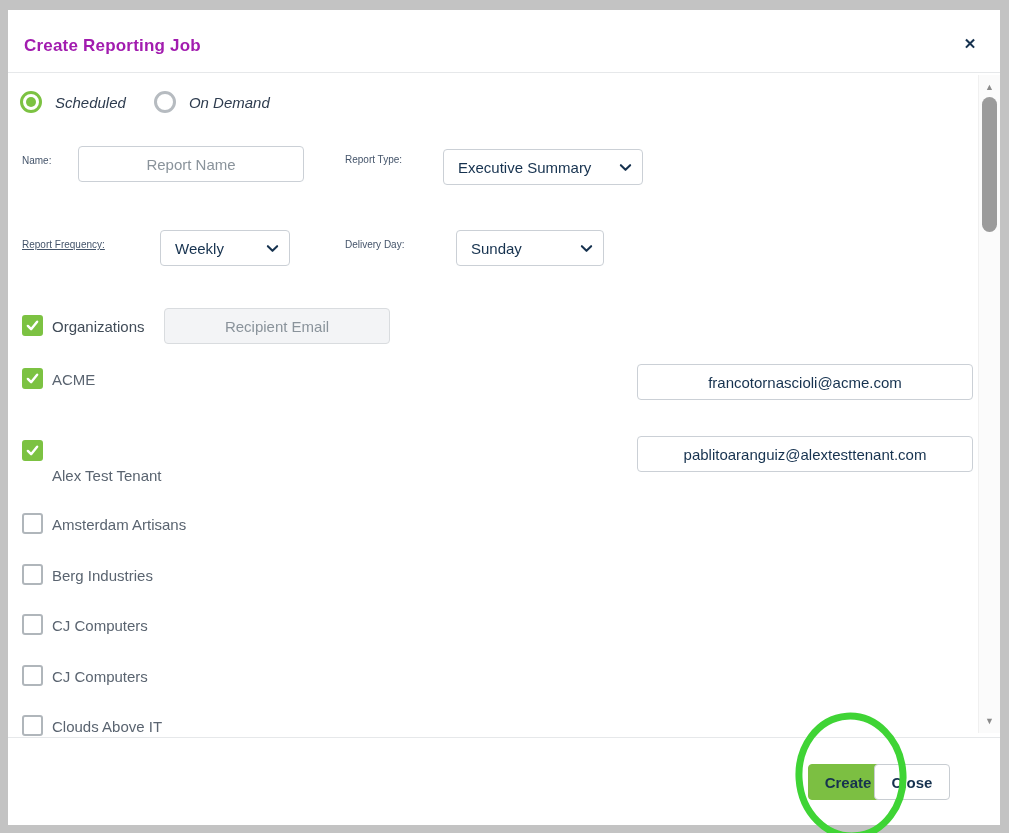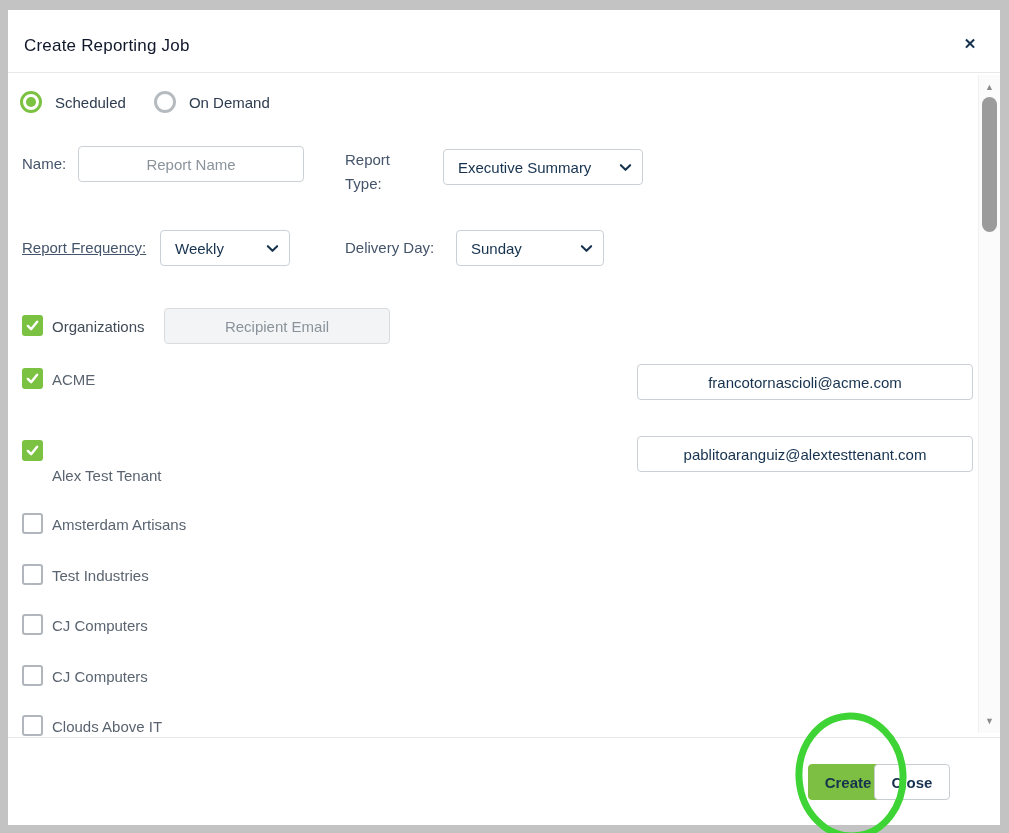--- a/index.html
+++ b/index.html
@@ -9,43 +9,43 @@
     font-family:"Liberation Sans", sans-serif;
     position:relative;
   }
   .modal {
     position:absolute; left:8px; top:10px; width:992px; height:815px;
     background:#ffffff;
   }
   
   .dlg-title {
     position:absolute; left:16px; top:26px;
-    font-size:17px; font-weight:400; color:#0f172a; letter-spacing:.2px;
+    font-size:17px; font-weight:700; color:#a21caf; letter-spacing:.2px;
   }
   .close-x {
     position:absolute; right:20px; top:24px; width:20px; height:20px;
     font-size:15px; font-weight:700; color:#16324f; text-align:center;
     line-height:20px; cursor:pointer;
   }
   .hdr-divider { position:absolute; left:0; top:62px; width:100%; height:1px; background:#e6e8ea; }
   
-  .radio-row { position:absolute; left:12px; top:80px; height:24px; display:flex; align-items:center; }
+  .radio-row { position:absolute; left:12px; top:80px; height:24px; display:flex; align-items:center;font-style:italic; }
   .radio-opt { display:flex; align-items:center; margin-right:28px; cursor:pointer; }
   .radio-circle {
     width:22px; height:22px; border-radius:50%;
     border:3px solid #b6bbc0; background:#fff; position:relative; flex:0 0 auto;
   }
   .radio-opt.selected .radio-circle { border-color:#7cc242; }
   .radio-opt.selected .radio-circle::after {
     content:""; position:absolute; left:3px; top:3px; width:10px; height:10px;
     border-radius:50%; background:#7cc242;
   }
   .radio-label { margin-left:13px; font-size:15px; color:#2d3b4e; }
   
-  .form-label { position:absolute; font-size:15px; color:#44546a; }
+  .form-label { position:absolute; font-size:10px; color:#44546a; }
   .text-input {
     position:absolute; height:36px; border:1px solid #cbd0d6; border-radius:4px;
     padding:0 12px; font-size:15px; color:#16324f; background:#fff;
     font-family:"Liberation Sans", sans-serif; outline:none;text-align:center;
   }
   .text-input::placeholder { color:#8a939b; opacity:1; }
   .text-input.disabled { background:#f3f4f6; border-color:#d9dcdf; }
   .select-box {
     position:absolute; height:36px; border:1px solid #cbd0d6; border-radius:4px;
     background:#fff; display:flex; align-items:center; justify-content:space-between;
@@ -164,21 +164,21 @@
   <input class="text-input" style="left: 629px; top: 426px; width: 336px;" value="pablitoaranguiz@alextesttenant.com">
 
   <div class="checkbox" style="left:14px; top:503px;">
     
   </div>
   <div class="org-label" style="left:44px; top:506px;">Amsterdam Artisans</div>
 
   <div class="checkbox" style="left:14px; top:554px;">
     
   </div>
-  <div class="org-label" style="left:44px; top:557px;">Test Industries</div>
+  <div class="org-label" style="left:44px; top:557px;">Berg Industries</div>
 
   <div class="checkbox" style="left:14px; top:604px;">
     
   </div>
   <div class="org-label" style="left:44px; top:607px;">CJ Computers</div>
 
   <div class="checkbox" style="left:14px; top:655px;">
     
   </div>
   <div class="org-label" style="left:44px; top:658px;">CJ Computers</div>

